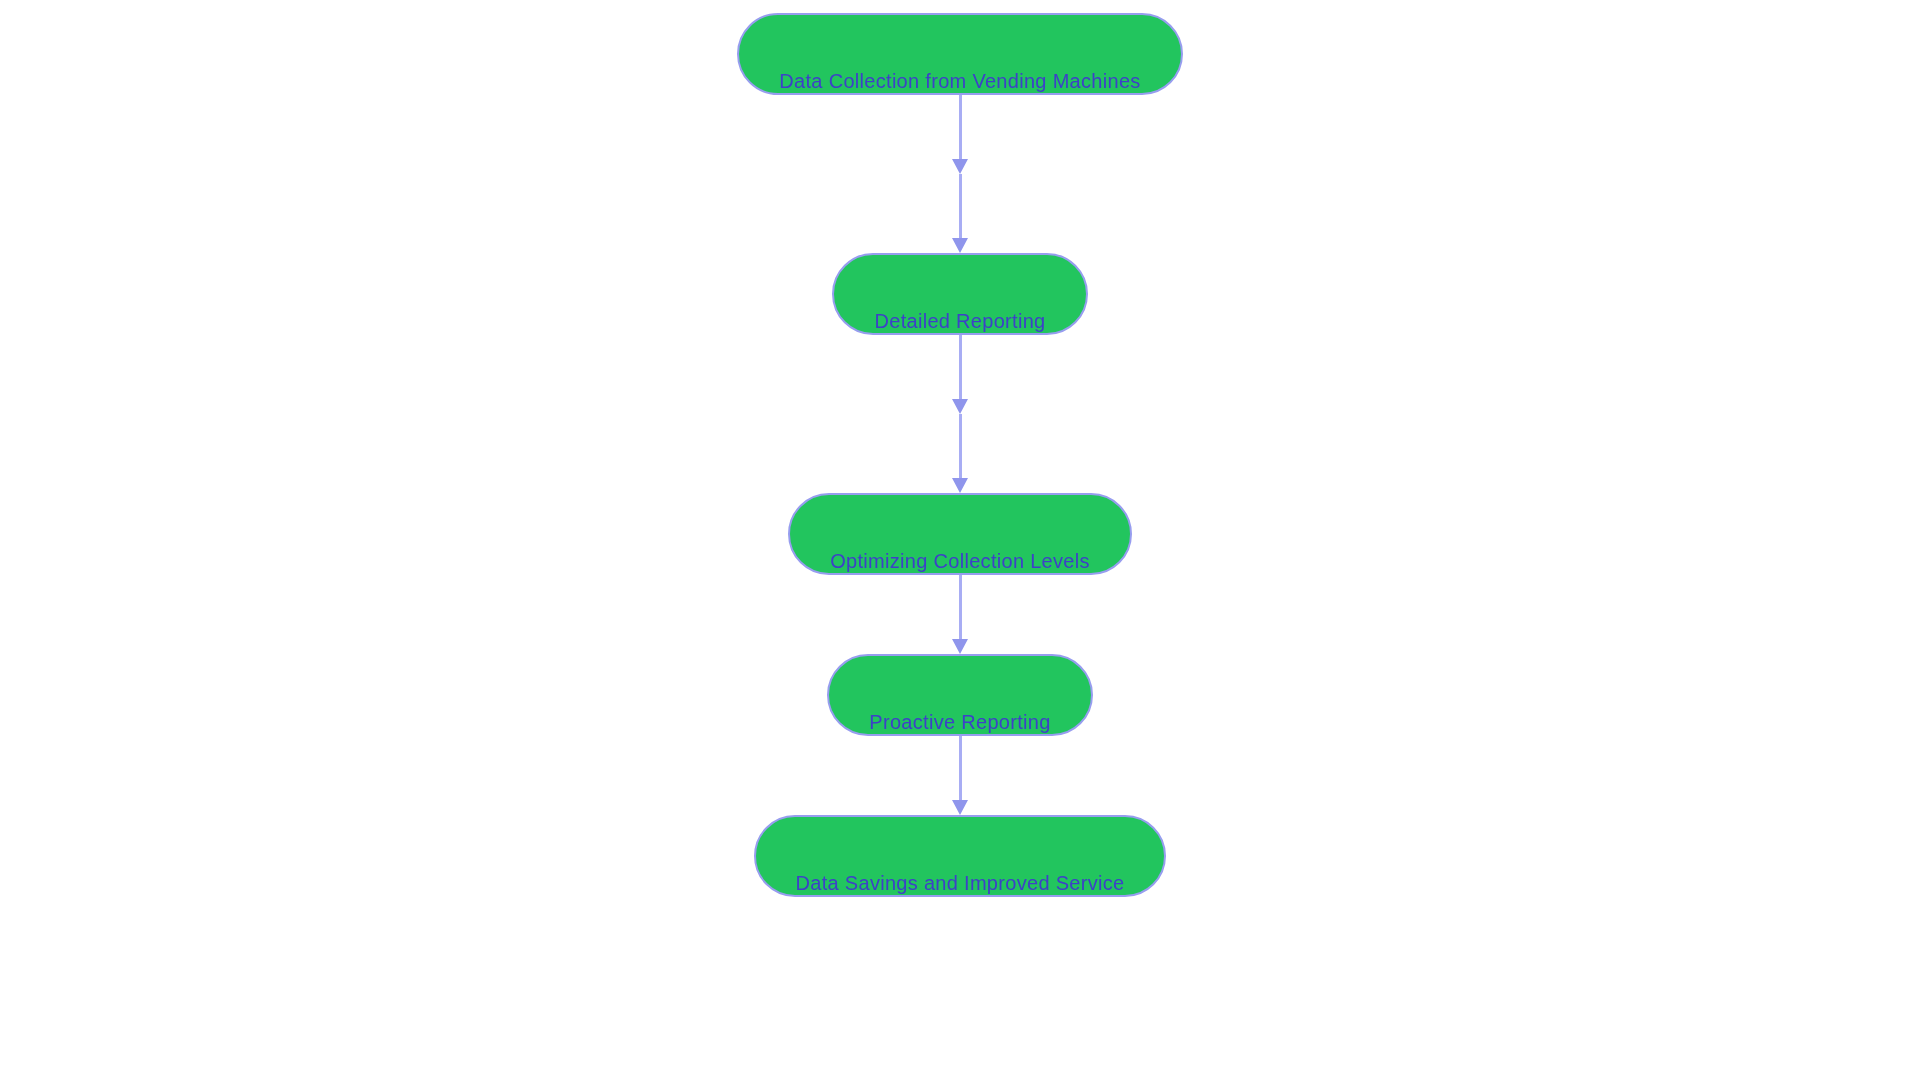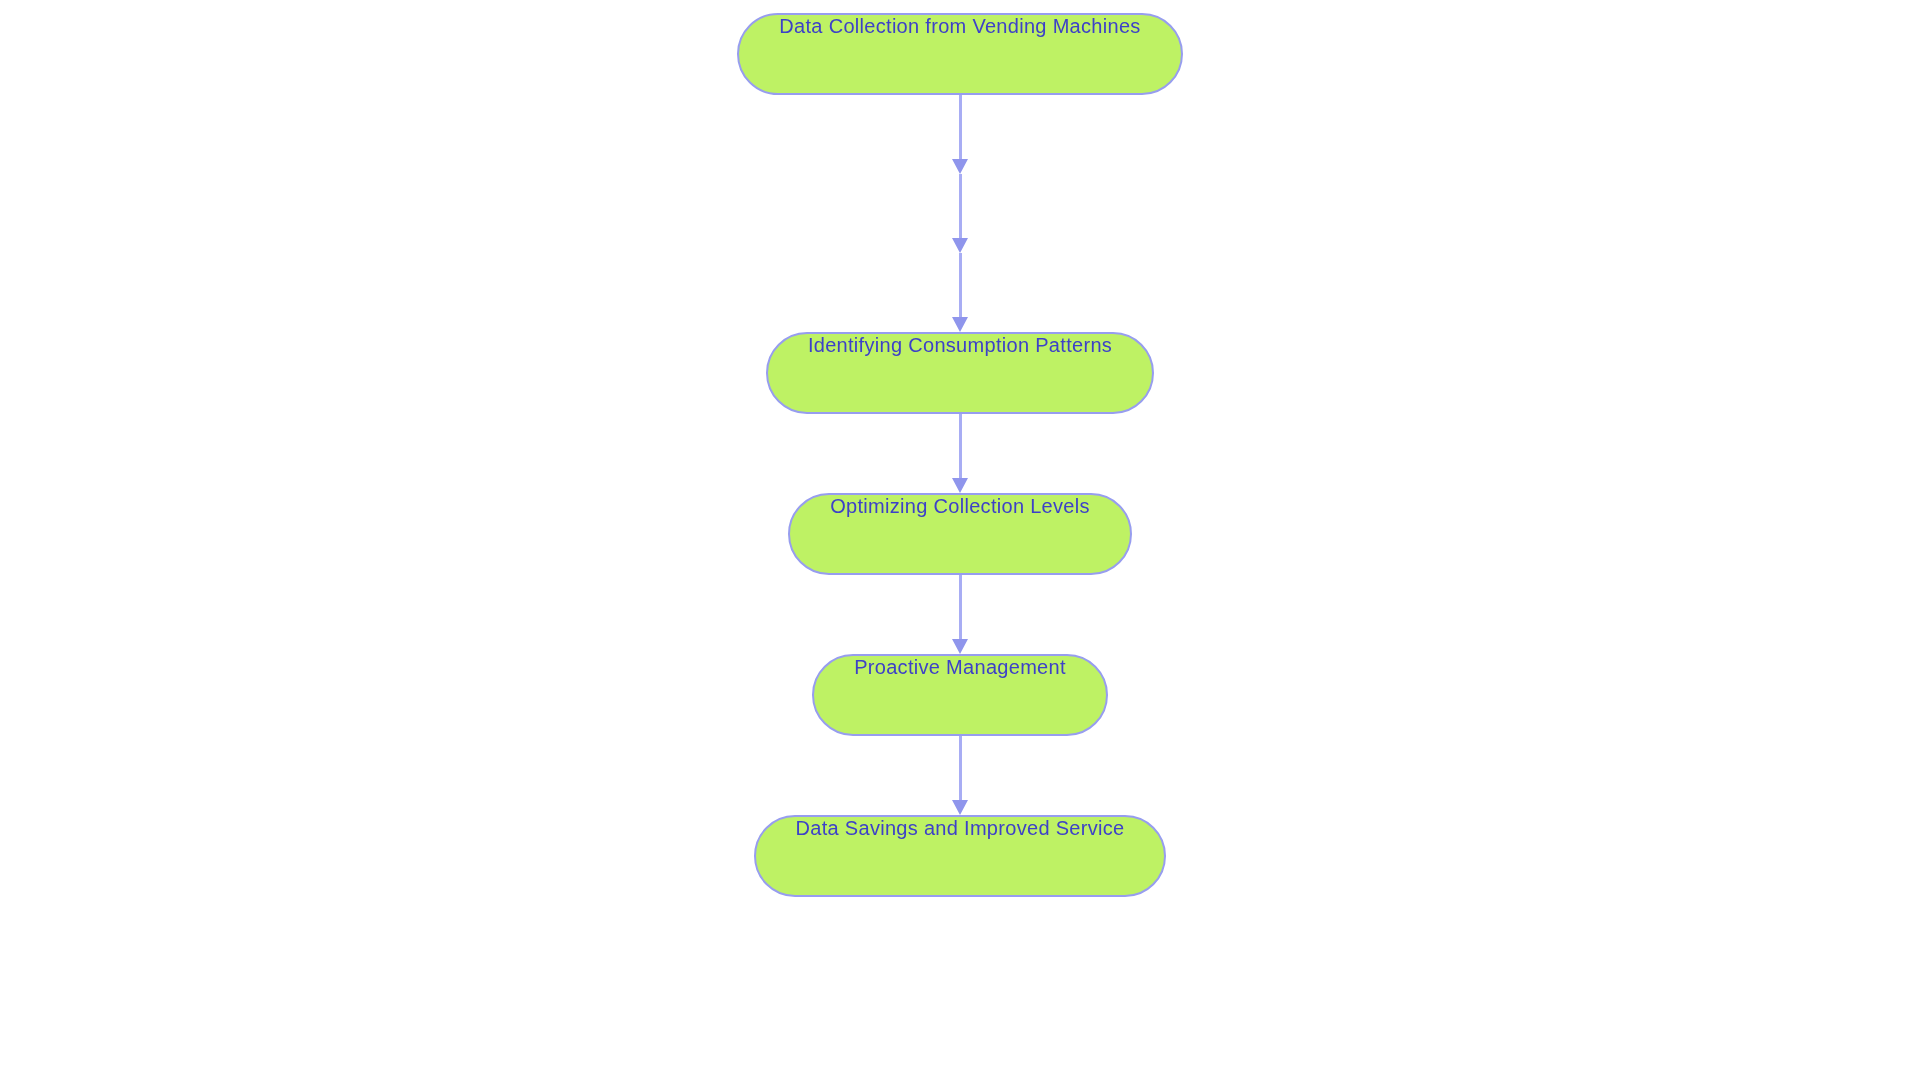--- a/index.html
+++ b/index.html
@@ -19,27 +19,27 @@
     padding-top: 13px;
     display: flex;
     flex-direction: column;
     align-items: center;
   }
   .flow-node {
     height: 82px;
     box-sizing: border-box;
     padding: 0 40px;
     border-radius: 41px;
-    background: #bef264;
+    background: #22c55e;
     border: 2px solid #979def;
     color: #3d41c8;
     font-size: 20px;
     letter-spacing: 0.3px;
     display: flex;
-    align-items: flex-start;
+    align-items: flex-end;
     justify-content: center;
     white-space: nowrap;
     flex: 0 0 auto;
   }
   .flow-arrow {
     position: relative;
     width: 20px;
     height: 79px;
     flex: 0 0 auto;
   }
@@ -77,46 +77,46 @@
     <span class="arrow-shaft"></span>
     <span class="arrow-head"></span>
   </div>
 
 
   <div class="flow-arrow">
     <span class="arrow-shaft"></span>
     <span class="arrow-head"></span>
   </div>
 
+  <div class="flow-node">
+    <span>Detailed Reporting</span>
+  </div>
 
   <div class="flow-arrow">
     <span class="arrow-shaft"></span>
     <span class="arrow-head"></span>
   </div>
 
-  <div class="flow-node">
-    <span>Identifying Consumption Patterns</span>
-  </div>
 
   <div class="flow-arrow">
     <span class="arrow-shaft"></span>
     <span class="arrow-head"></span>
   </div>
 
   <div class="flow-node">
     <span>Optimizing Collection Levels</span>
   </div>
 
   <div class="flow-arrow">
     <span class="arrow-shaft"></span>
     <span class="arrow-head"></span>
   </div>
 
   <div class="flow-node">
-    <span>Proactive Management</span>
+    <span>Proactive Reporting</span>
   </div>
 
   <div class="flow-arrow">
     <span class="arrow-shaft"></span>
     <span class="arrow-head"></span>
   </div>
 
   <div class="flow-node">
     <span>Data Savings and Improved Service</span>
   </div>

